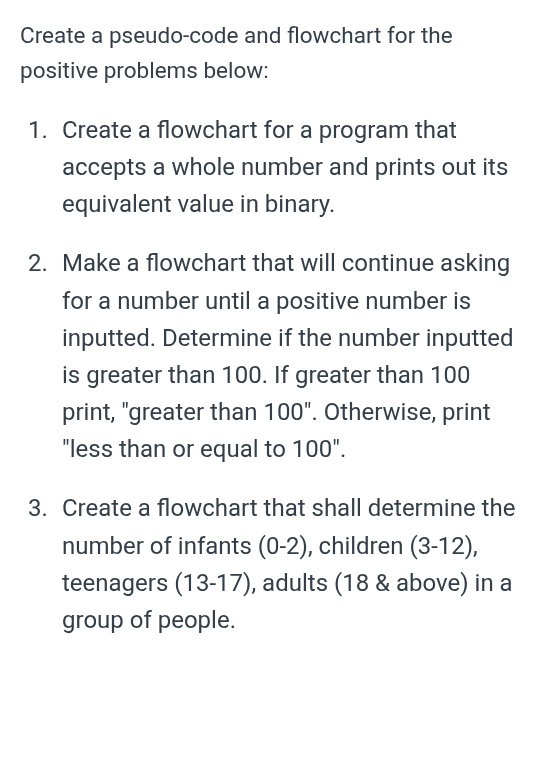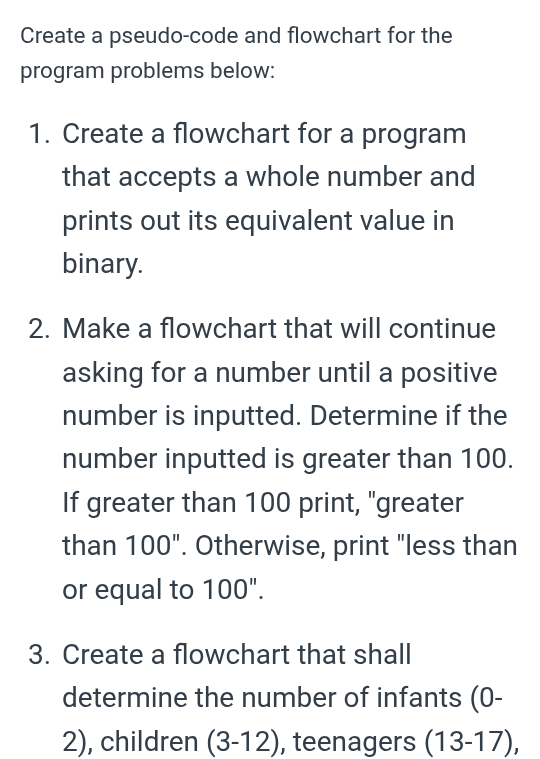--- a/index.html
+++ b/index.html
@@ -22,37 +22,37 @@
       margin-bottom: 24px;
       line-height: 1.55;
     }
     ol {
       list-style: none;
       counter-reset: item;
       padding-left: 0;
     }
     li {
       counter-increment: item;
-      font-size: 28px;
+      font-size: 24px;
       color: #333e48;
       line-height: 1.55;
       margin-bottom: 4px;
       padding-left: 42px;
       position: relative;
       margin-top: 22px;
     }
     li::before {
       content: counter(item) ".";
       position: absolute;
       left: 8px;
       top: 0;
     }
   </style>
 </head>
 <body>
 
-<p class="intro">Create a pseudo-code and flowchart for the program problems below:</p>
+<p class="intro">Create a pseudo-code and flowchart for the positive problems below:</p>
 
 <ol>
   <li>Create a flowchart for a program that accepts a whole number and prints out its equivalent value in binary.</li>
   <li>Make a flowchart that will continue asking for a number until a positive number is inputted. Determine if the number inputted is greater than 100. If greater than 100 print, "greater than 100". Otherwise, print "less than or equal to 100".</li>
   <li>Create a flowchart that shall determine the number of infants (0-2), children (3-12), teenagers (13-17), adults (18 &amp; above) in a group of people.</li>
 </ol>
 
 </body></html>

